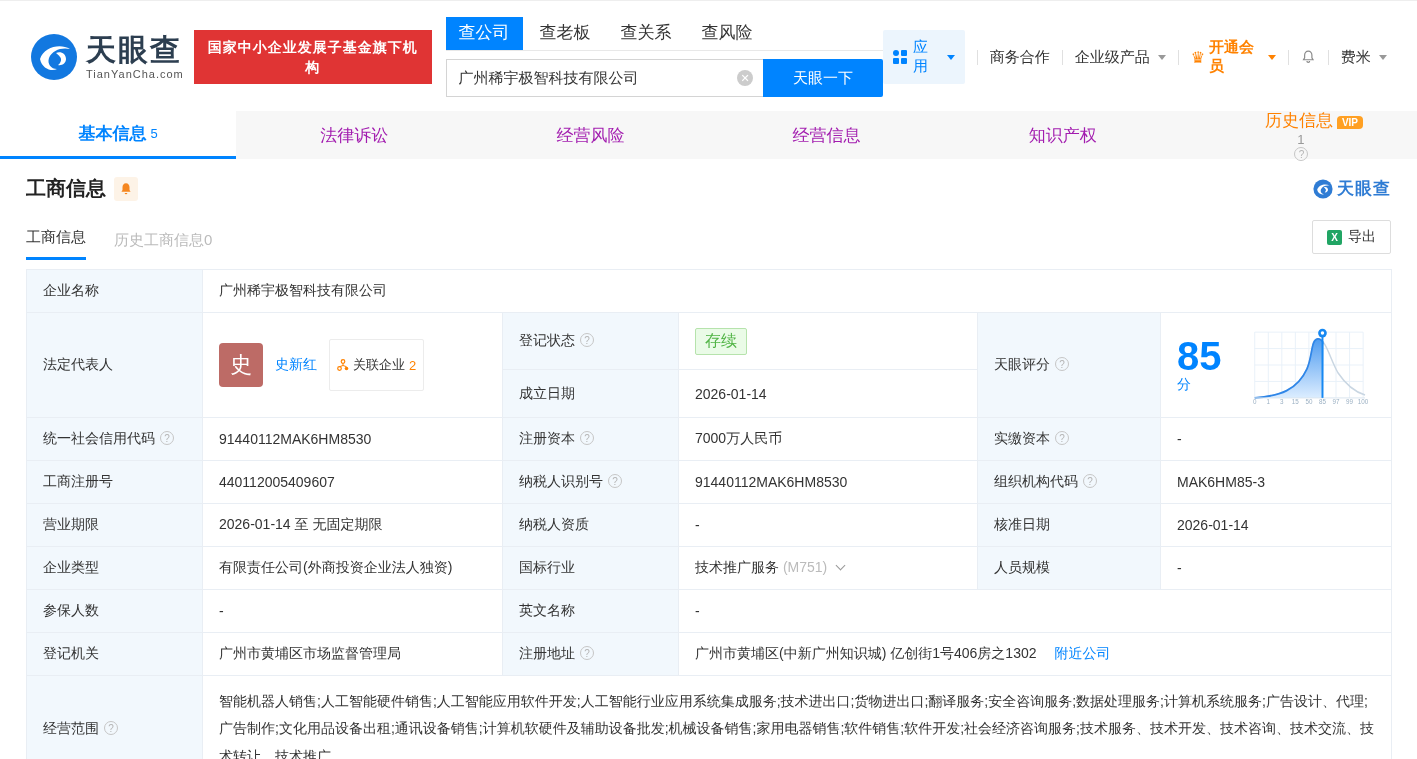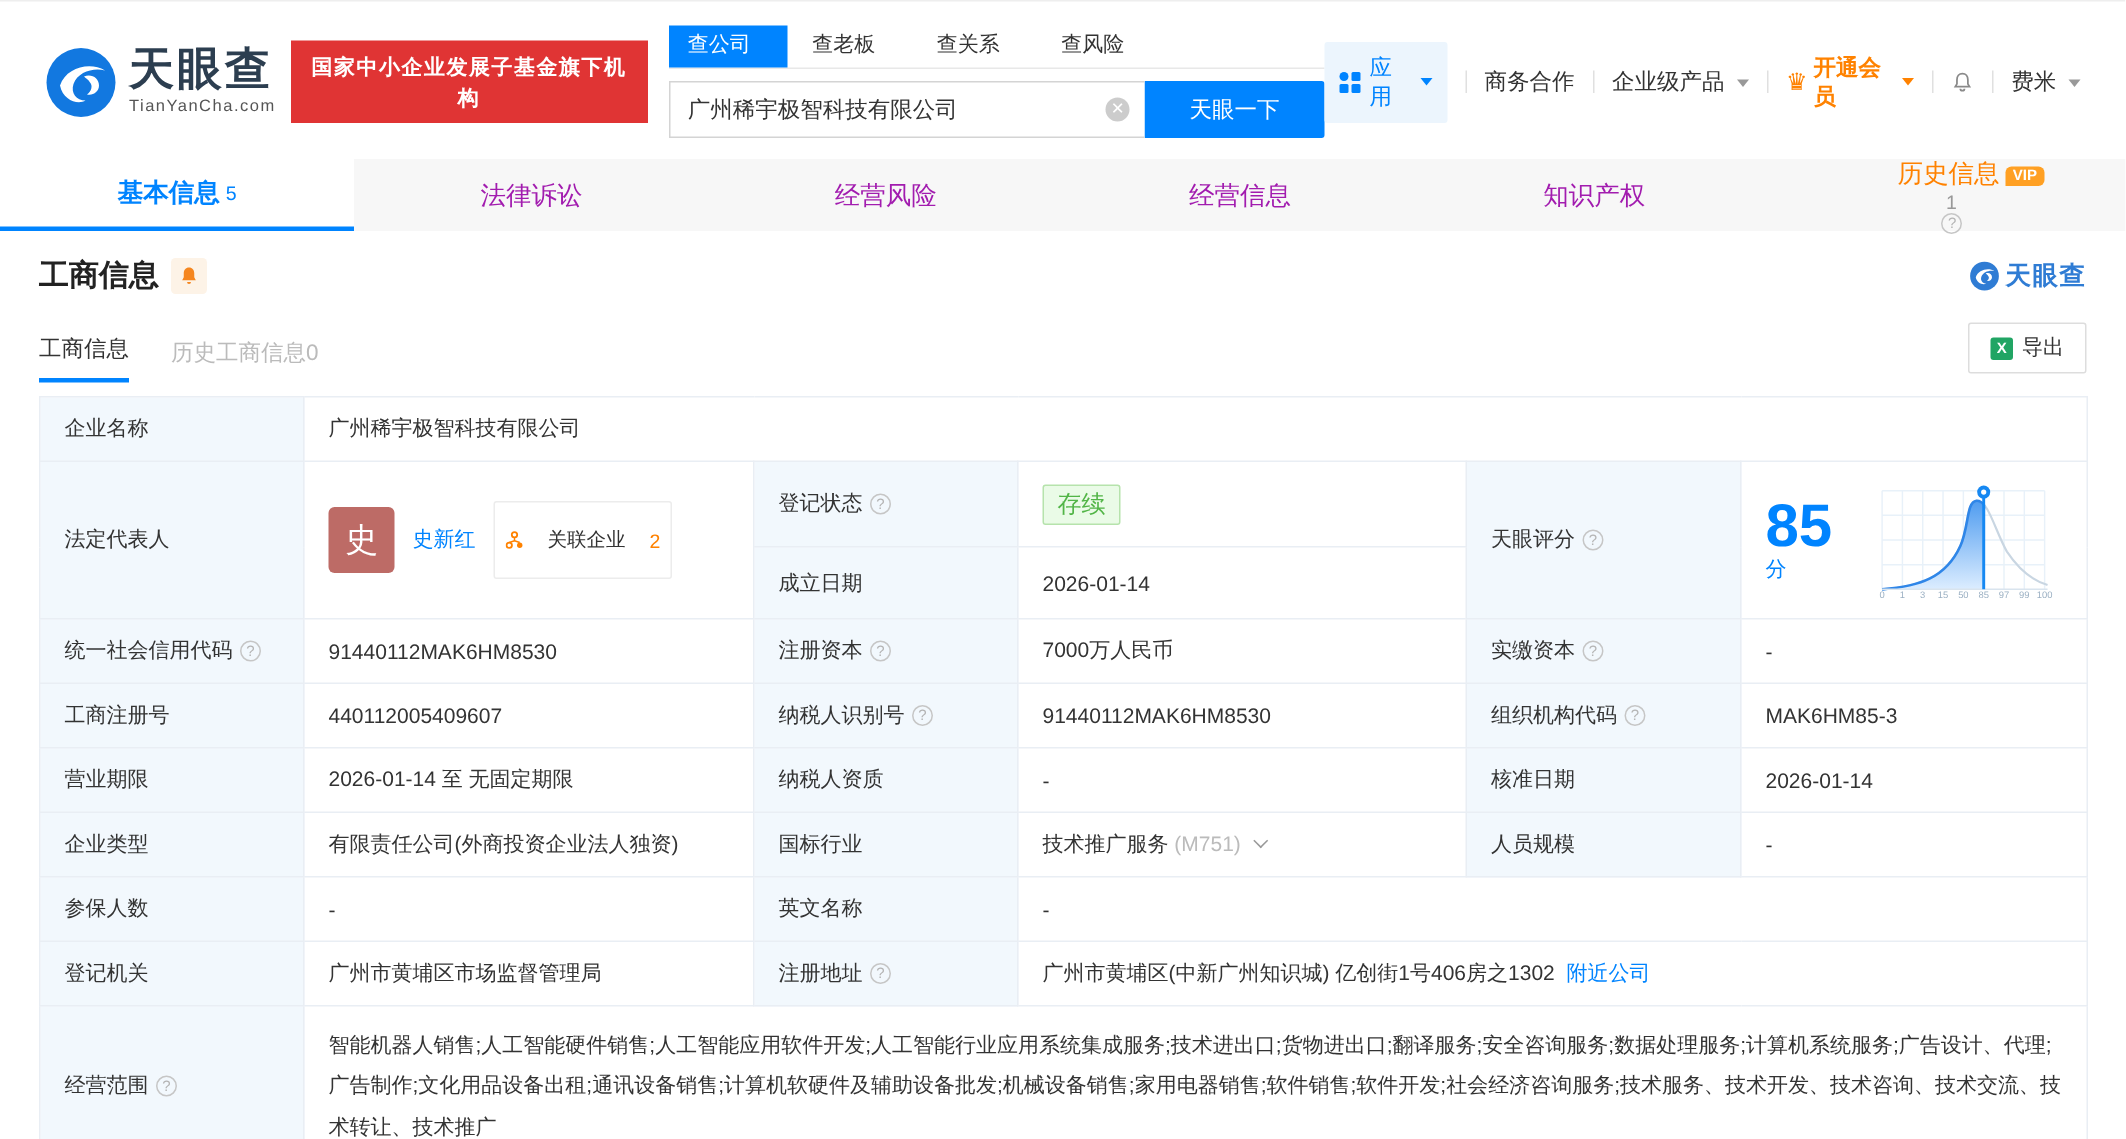--- a/index.html
+++ b/index.html
@@ -10,21 +10,21 @@
   .logo { display:flex; align-items:center; gap:8px; }
   .logo-text { display:flex; flex-direction:column; line-height:1; }
   .brand { font-size:30px; font-weight:bold; color:#2c3e50; letter-spacing:2px; }
   .domain { font-size:11px; color:#555; letter-spacing:1px; margin-top:4px; }
   .banner { margin-left:10px; background:#e03434; color:#fff; padding:7px 10px; line-height:1.45; text-align:center; }
   .banner .l1 { font-size:14px; letter-spacing:4px; font-weight:bold; }
   .banner .l2 { font-size:14px; letter-spacing:1px; font-weight:bold; }
 
   .search-wrap { margin-left:14px; width:452px; }
   .search-tabs { display:flex; align-items:flex-end; gap:4px; border-bottom:1px solid #e8e8e8; }
-  .stab { font-size:14px; color:#333; padding:4px 24px 6px 13px; cursor:pointer; }
+  .stab { font-size:17px; color:#333; padding:4px 13px 6px 13px; cursor:pointer; }
   .stab.active { background:#0084ff; color:#fff; }
   .search-row { display:flex; margin-top:8px; }
   .search-box { position:relative; flex:1; }
   .search-box input { width:100%; height:38px; border:1px solid #d4d4d4; border-right:none; padding:0 36px 0 12px; font-size:15px; color:#333; outline:none; font-family:inherit; }
   .clear-ic { position:absolute; right:10px; top:11px; width:16px; height:16px; border-radius:50%; background:#ccc; color:#fff; font-size:11px; line-height:16px; text-align:center; cursor:pointer; }
   .search-btn { width:120px; height:38px; background:#0084ff; color:#fff; font-size:15px; border:none; cursor:pointer; border-radius:0 2px 2px 0; font-family:inherit; }
 
   .topnav { margin-left:auto; display:flex; align-items:center; font-size:15px; }
   .sep { width:1px; height:15px; background:#e0e0e0; margin:0 12px; }
   .nav-item { color:#333; cursor:pointer; white-space:nowrap; }
@@ -64,21 +64,21 @@
   .xls-ic { width:15px; height:15px; background:#21a564; border-radius:2px; color:#fff; font-size:10px; font-weight:bold; line-height:15px; text-align:center; }
 
   
   table.info { width:100%; border-collapse:collapse; margin-top:8px; table-layout:fixed; }
   table.info td { border:1px solid #e9eef4; font-size:14px; padding:12px 16px; vertical-align:middle; color:#333; word-break:break-all; }
   td.lbl { background:#f2f8fd; }
   .tag-green { display:inline-block; background:#eafbe7; color:#52b547; border:1px solid #b6e3ac; border-radius:2px; padding:2px 9px; font-size:16px; }
   .rep-cell { display:flex; align-items:center; gap:12px; }
   .avatar { width:44px; height:44px; background:#bd6b66; color:#fff; border-radius:4px; font-size:22px; display:flex; align-items:center; justify-content:center; flex:0 0 44px; }
   .link { color:#0084ff; cursor:pointer; text-decoration:none; }
-  .rel-badge { display:inline-flex; align-items:center; gap:16px; border:1px solid #ececec; border-radius:2px; padding:16px 7px; font-size:13px; color:#333; cursor:pointer; }
+  .rel-badge { display:inline-flex; align-items:center; gap:4px; border:1px solid #ececec; border-radius:2px; padding:16px 7px; font-size:13px; color:#333; cursor:pointer; }
   .rel-num { color:#ff8200; }
   .score-cell { display:flex; align-items:center; gap:10px;justify-content:flex-end; }
   .score-num { color:#0084ff; font-size:40px; font-weight:bold; line-height:1; }
   .score-unit { color:#0084ff; font-size:14px; }
   .gray-dim { color:#bbb; }
   .chev-down { display:inline-block; width:7px; height:7px; border-right:1.5px solid #999; border-bottom:1.5px solid #999; transform:rotate(45deg); margin-left:6px; vertical-align:3px; }
   .scope-text { line-height:1.95; }
 </style>
 </head>
 <body>
@@ -356,21 +356,21 @@
     </tr>
 
     <tr>
       <td class="lbl">登记机关</td>
       <td>广州市黄埔区市场监督管理局</td>
       <td class="lbl">
         <span>注册地址</span><span class="help-ic">?</span>
       </td>
       <td colspan="3">
         <span>广州市黄埔区(中新广州知识城) 亿创街1号406房之1302</span>
-        <a class="link" style="margin-left:4px">附近公司</a>
+        <a class="link" style="margin-left:14px">附近公司</a>
       </td>
     </tr>
 
     <tr>
       <td class="lbl">
         <span>经营范围</span><span class="help-ic">?</span>
       </td>
       <td colspan="5" class="scope-text">智能机器人销售;人工智能硬件销售;人工智能应用软件开发;人工智能行业应用系统集成服务;技术进出口;货物进出口;翻译服务;安全咨询服务;数据处理服务;计算机系统服务;广告设计、代理;广告制作;文化用品设备出租;通讯设备销售;计算机软硬件及辅助设备批发;机械设备销售;家用电器销售;软件销售;软件开发;社会经济咨询服务;技术服务、技术开发、技术咨询、技术交流、技术转让、技术推广</td>
     </tr>
   </tbody>

